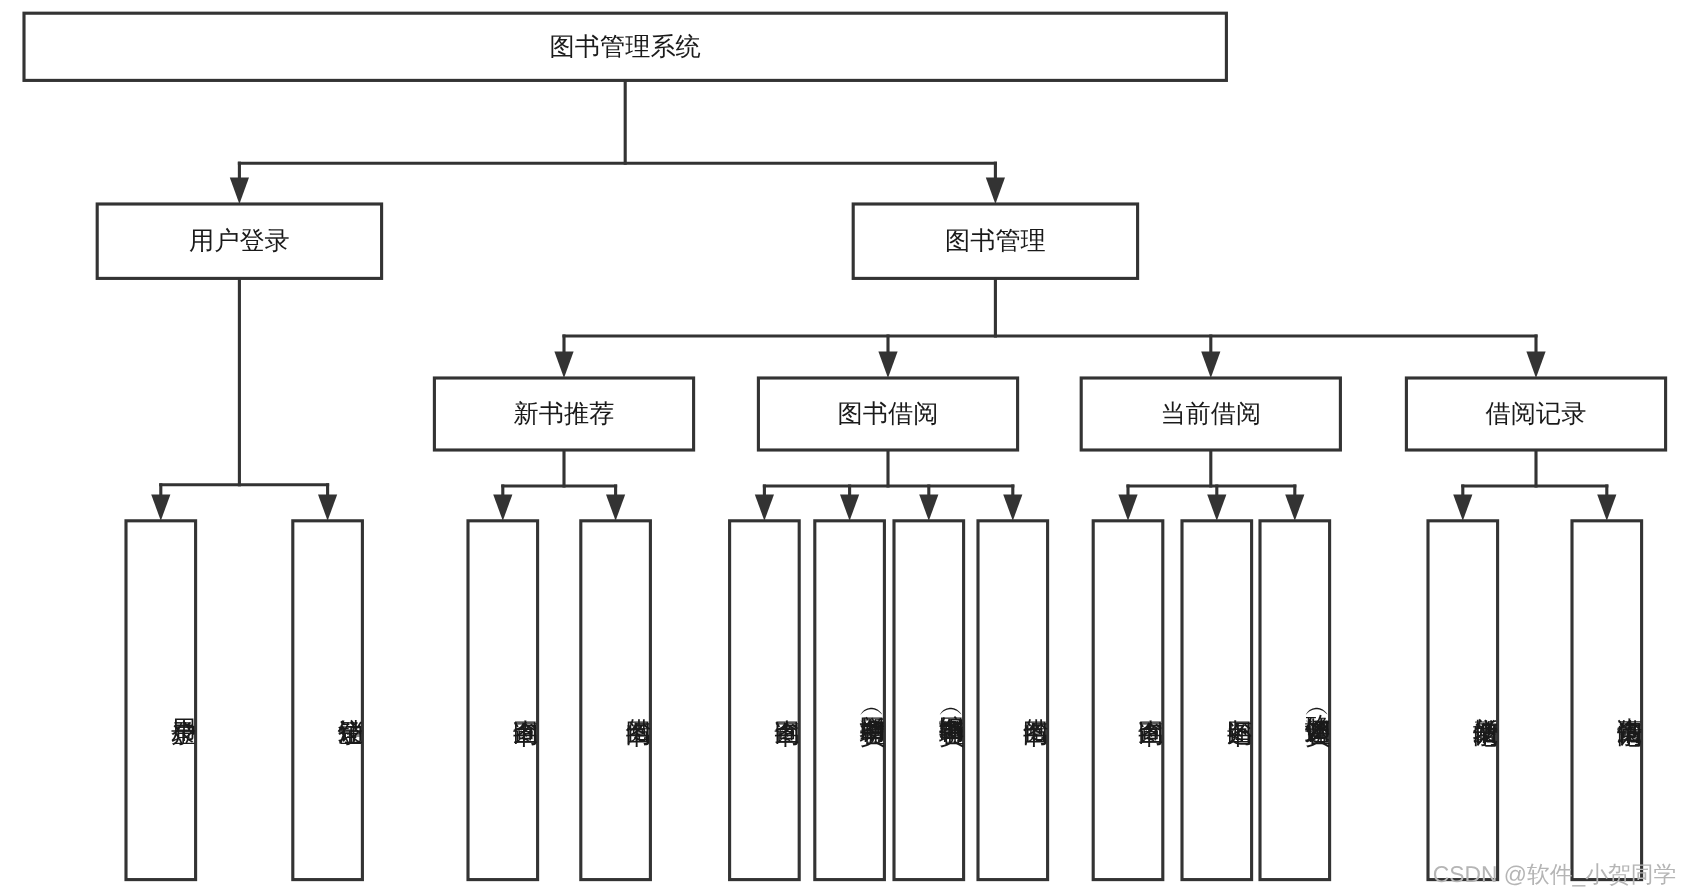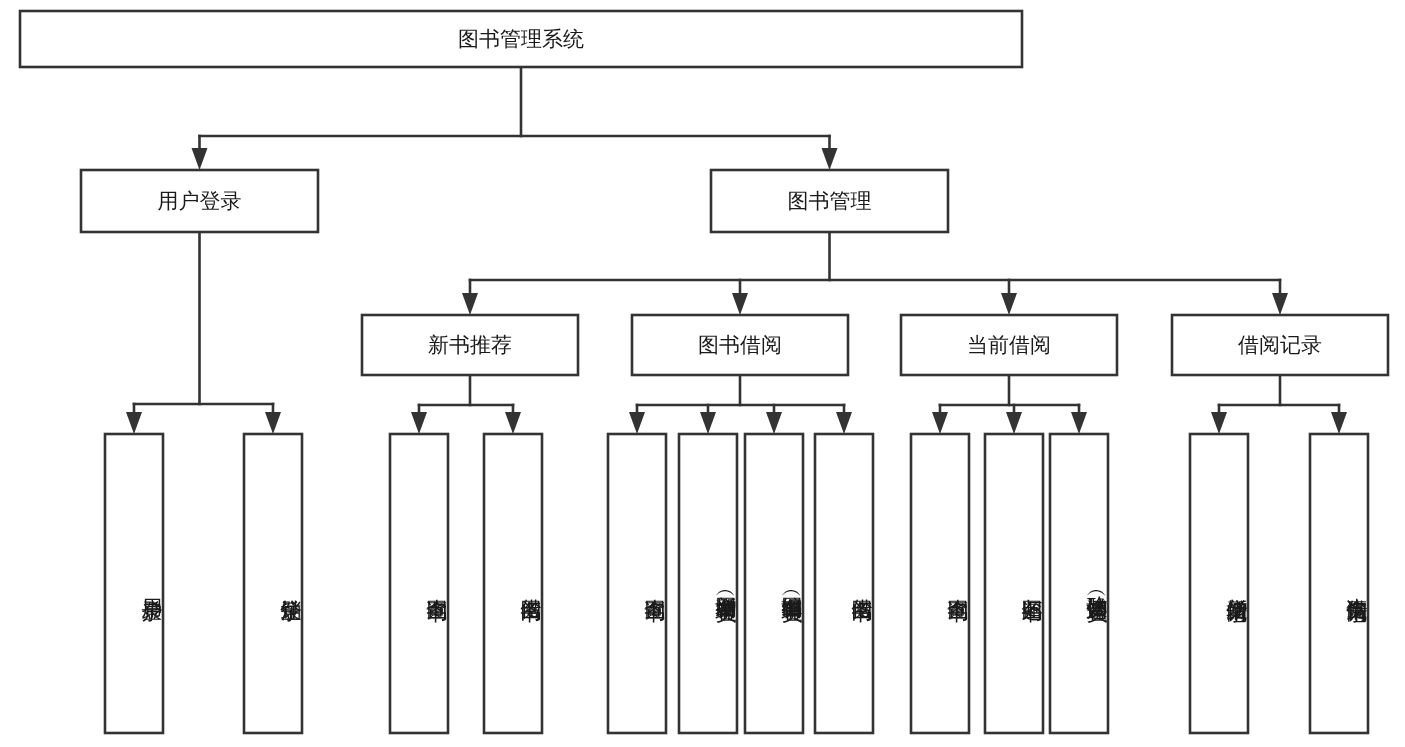--- a/index.html
+++ b/index.html
@@ -172,14 +172,15 @@
       <div class="node-label-v" style="left: 679px; top: 440px; width: 58px; height: 287px;">新增图书（管理员）</div>
       <div class="node-label-v" style="left: 745px; top: 440px; width: 58px; height: 287px;">编辑图书（管理员）</div>
       <div class="node-label-v" style="left: 815px; top: 440px; width: 58px; height: 287px;">借阅图书</div>
       <div class="node-label-v" style="left: 911px; top: 440px; width: 58px; height: 287px;">查询图书</div>
       <div class="node-label-v" style="left: 985px; top: 440px; width: 58px; height: 287px;">归还图书</div>
       <div class="node-label-v" style="left: 1050px; top: 440px; width: 58px; height: 287px;">确认归还（管理员）</div>
       <div class="node-label-v" style="left: 1190px; top: 440px; width: 58px; height: 287px;">新增借阅记录</div>
       <div class="node-label-v" style="left: 1310px; top: 440px; width: 58px; height: 287px;">查询借阅记录</div>
     </div>
 
+  <div class="watermark" style="left: 1194px; top: 716px;">CSDN @软件_小贺同学</div>
 
 </div>
 
 </body></html>

